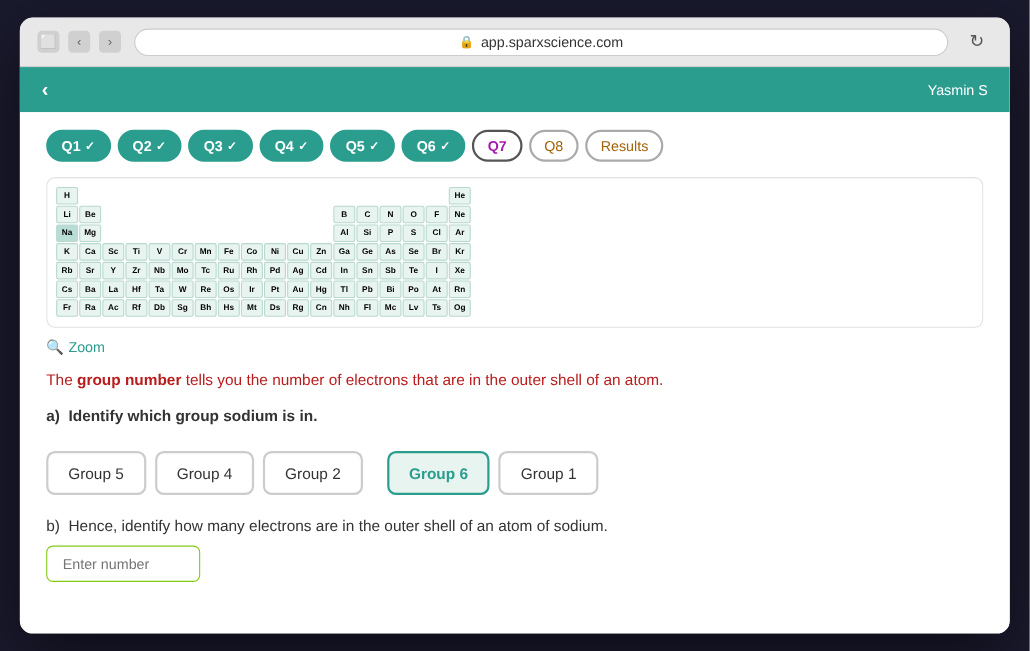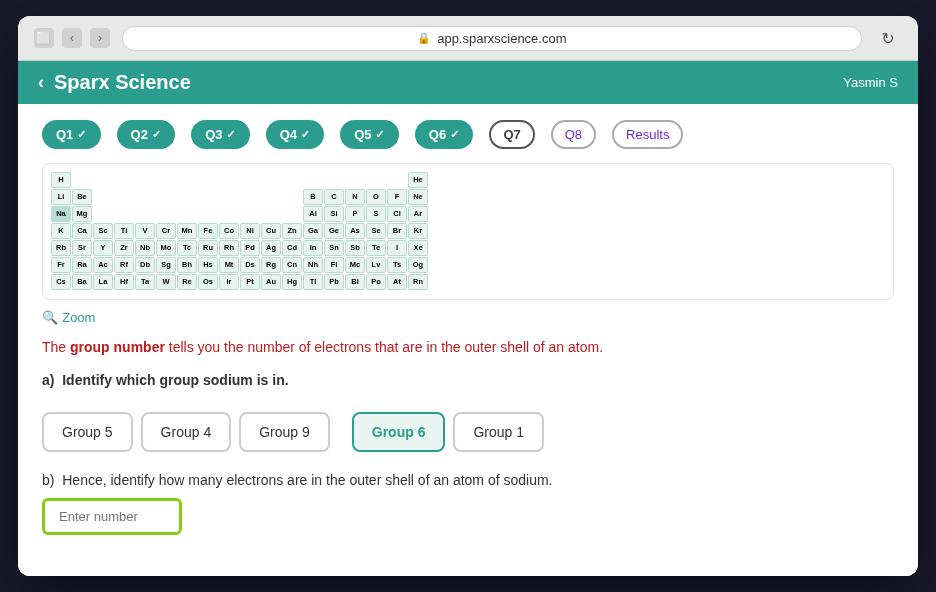--- a/index.html
+++ b/index.html
@@ -107,21 +107,21 @@
     }
     .main-content {
       flex: 1;
       background: white;
       padding: 16px 24px;
       overflow-y: auto;
     }
     
     .question-tabs {
       display: flex;
-      gap: 16px;
+      gap: 6px;
       align-items: center;
       margin-bottom: 14px;
       flex-wrap: wrap;
     }
     .q-tab {
       padding: 5px 12px;
       border-radius: 20px;
       font-size: 13px;
       font-weight: 600;
       border: 2px solid #2a9d8f;
@@ -131,27 +131,27 @@
       display: flex;
       align-items: center;
       gap: 4px;
     }
     .q-tab.completed {
       background: #2a9d8f;
       color: white;
     }
     .q-tab.active {
       background: white;
-      color: #404040;
+      color: #a21caf;
       border-color: #555;
       font-weight: 700;
     }
     .q-tab.inactive {
       background: white;
-      color: #6d28d9;
+      color: #a16207;
       border-color: #aaa;
       font-weight: 500;
     }
     .check-mark { font-size: 11px; }
     
     .periodic-table-container {
       background: white;
       border: 1px solid #e0e0e0;
       border-radius: 8px;
       padding: 8px;
@@ -205,21 +205,21 @@
       font-weight: 700;
       margin-left: 14px;
     }
     .question-b-label {
       font-size: 14px;
       font-weight: 400;
       color: #333;
       margin-bottom: 10px;
     }
     .number-input {
-      border: 3px solid #84cc16;
+      border: 1px solid #84cc16;
       border-radius: 6px;
       padding: 8px 14px;
       font-size: 13px;
       color: #999;
       width: 140px;
       outline: none;
     }
 
     
     .pt-row { display: flex; gap: 1px; margin-bottom: 1px; }
@@ -259,21 +259,20 @@
       <span class="lock-icon">🔒</span>
       <span>app.sparxscience.com</span>
     </div>
     <button class="reload-btn">↻</button>
   </div>
 
   <div class="app-content">
 
     <div class="app-header">
       <button class="back-btn">‹</button>
-      <span class="app-title">Sparx Science</span>
       <div class="user-area">
         <span>Yasmin S</span>
       </div>
     </div>
 
     <div class="main-content">
       
       <div class="question-tabs">
         <button class="q-tab completed">
           <span>Q1</span>
@@ -516,128 +515,128 @@
               </div>
               <div class="pt-small">
                 <span class="sym">I</span>
               </div>
               <div class="pt-small">
                 <span class="sym">Xe</span>
               </div>
             </div>
             <div class="pt-row">
               <div class="pt-small">
-                <span class="sym">Fr</span>
-              </div>
-              <div class="pt-small">
-                <span class="sym">Ra</span>
-              </div>
-              <div class="pt-small">
-                <span class="sym">Ac</span>
-              </div>
-              <div class="pt-small">
-                <span class="sym">Rf</span>
-              </div>
-              <div class="pt-small">
-                <span class="sym">Db</span>
-              </div>
-              <div class="pt-small">
-                <span class="sym">Sg</span>
-              </div>
-              <div class="pt-small">
-                <span class="sym">Bh</span>
-              </div>
-              <div class="pt-small">
-                <span class="sym">Hs</span>
-              </div>
-              <div class="pt-small">
-                <span class="sym">Mt</span>
-              </div>
-              <div class="pt-small">
-                <span class="sym">Ds</span>
-              </div>
-              <div class="pt-small">
-                <span class="sym">Rg</span>
-              </div>
-              <div class="pt-small">
-                <span class="sym">Cn</span>
-              </div>
-              <div class="pt-small">
-                <span class="sym">Nh</span>
-              </div>
-              <div class="pt-small">
-                <span class="sym">Fl</span>
-              </div>
-              <div class="pt-small">
-                <span class="sym">Mc</span>
-              </div>
-              <div class="pt-small">
-                <span class="sym">Lv</span>
-              </div>
-              <div class="pt-small">
-                <span class="sym">Ts</span>
-              </div>
-              <div class="pt-small">
-                <span class="sym">Og</span>
+                <span class="sym">Cs</span>
+              </div>
+              <div class="pt-small">
+                <span class="sym">Ba</span>
+              </div>
+              <div class="pt-small">
+                <span class="sym">La</span>
+              </div>
+              <div class="pt-small">
+                <span class="sym">Hf</span>
+              </div>
+              <div class="pt-small">
+                <span class="sym">Ta</span>
+              </div>
+              <div class="pt-small">
+                <span class="sym">W</span>
+              </div>
+              <div class="pt-small">
+                <span class="sym">Re</span>
+              </div>
+              <div class="pt-small">
+                <span class="sym">Os</span>
+              </div>
+              <div class="pt-small">
+                <span class="sym">Ir</span>
+              </div>
+              <div class="pt-small">
+                <span class="sym">Pt</span>
+              </div>
+              <div class="pt-small">
+                <span class="sym">Au</span>
+              </div>
+              <div class="pt-small">
+                <span class="sym">Hg</span>
+              </div>
+              <div class="pt-small">
+                <span class="sym">Tl</span>
+              </div>
+              <div class="pt-small">
+                <span class="sym">Pb</span>
+              </div>
+              <div class="pt-small">
+                <span class="sym">Bi</span>
+              </div>
+              <div class="pt-small">
+                <span class="sym">Po</span>
+              </div>
+              <div class="pt-small">
+                <span class="sym">At</span>
+              </div>
+              <div class="pt-small">
+                <span class="sym">Rn</span>
               </div>
             </div>
             <div class="pt-row">
               <div class="pt-small">
-                <span class="sym">Cs</span>
-              </div>
-              <div class="pt-small">
-                <span class="sym">Ba</span>
-              </div>
-              <div class="pt-small">
-                <span class="sym">La</span>
-              </div>
-              <div class="pt-small">
-                <span class="sym">Hf</span>
-              </div>
-              <div class="pt-small">
-                <span class="sym">Ta</span>
-              </div>
-              <div class="pt-small">
-                <span class="sym">W</span>
-              </div>
-              <div class="pt-small">
-                <span class="sym">Re</span>
-              </div>
-              <div class="pt-small">
-                <span class="sym">Os</span>
-              </div>
-              <div class="pt-small">
-                <span class="sym">Ir</span>
-              </div>
-              <div class="pt-small">
-                <span class="sym">Pt</span>
-              </div>
-              <div class="pt-small">
-                <span class="sym">Au</span>
-              </div>
-              <div class="pt-small">
-                <span class="sym">Hg</span>
-              </div>
-              <div class="pt-small">
-                <span class="sym">Tl</span>
-              </div>
-              <div class="pt-small">
-                <span class="sym">Pb</span>
-              </div>
-              <div class="pt-small">
-                <span class="sym">Bi</span>
-              </div>
-              <div class="pt-small">
-                <span class="sym">Po</span>
-              </div>
-              <div class="pt-small">
-                <span class="sym">At</span>
-              </div>
-              <div class="pt-small">
-                <span class="sym">Rn</span>
+                <span class="sym">Fr</span>
+              </div>
+              <div class="pt-small">
+                <span class="sym">Ra</span>
+              </div>
+              <div class="pt-small">
+                <span class="sym">Ac</span>
+              </div>
+              <div class="pt-small">
+                <span class="sym">Rf</span>
+              </div>
+              <div class="pt-small">
+                <span class="sym">Db</span>
+              </div>
+              <div class="pt-small">
+                <span class="sym">Sg</span>
+              </div>
+              <div class="pt-small">
+                <span class="sym">Bh</span>
+              </div>
+              <div class="pt-small">
+                <span class="sym">Hs</span>
+              </div>
+              <div class="pt-small">
+                <span class="sym">Mt</span>
+              </div>
+              <div class="pt-small">
+                <span class="sym">Ds</span>
+              </div>
+              <div class="pt-small">
+                <span class="sym">Rg</span>
+              </div>
+              <div class="pt-small">
+                <span class="sym">Cn</span>
+              </div>
+              <div class="pt-small">
+                <span class="sym">Nh</span>
+              </div>
+              <div class="pt-small">
+                <span class="sym">Fl</span>
+              </div>
+              <div class="pt-small">
+                <span class="sym">Mc</span>
+              </div>
+              <div class="pt-small">
+                <span class="sym">Lv</span>
+              </div>
+              <div class="pt-small">
+                <span class="sym">Ts</span>
+              </div>
+              <div class="pt-small">
+                <span class="sym">Og</span>
               </div>
             </div>
           </div>
       </div>
 
       
       <div class="zoom-link">
         <span>🔍</span>
         <span>Zoom</span>
       </div>
@@ -649,21 +648,21 @@
 
       
       <p class="question-label">
         <span>a)</span>&nbsp;
         <span>Identify which group sodium is in.</span>
       </p>
 
       <div class="answer-buttons">
         <button class="answer-btn">Group 5</button>
         <button class="answer-btn">Group 4</button>
-        <button class="answer-btn">Group 9</button>
+        <button class="answer-btn">Group 2</button>
         <button class="answer-btn group6-highlight">Group 6</button>
         <button class="answer-btn">Group 1</button>
       </div>
 
       
       <p class="question-b-label">
         <span>b)</span>&nbsp;
         <span>Hence, identify how many electrons are in the outer shell of an atom of sodium.</span>
       </p>
 

